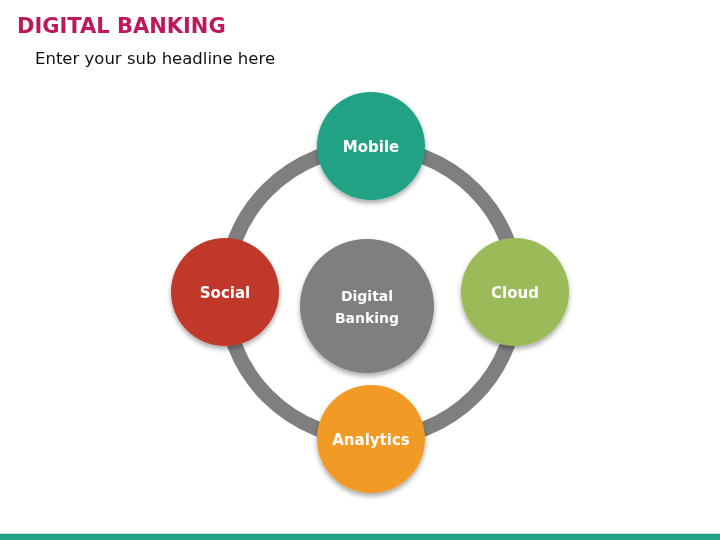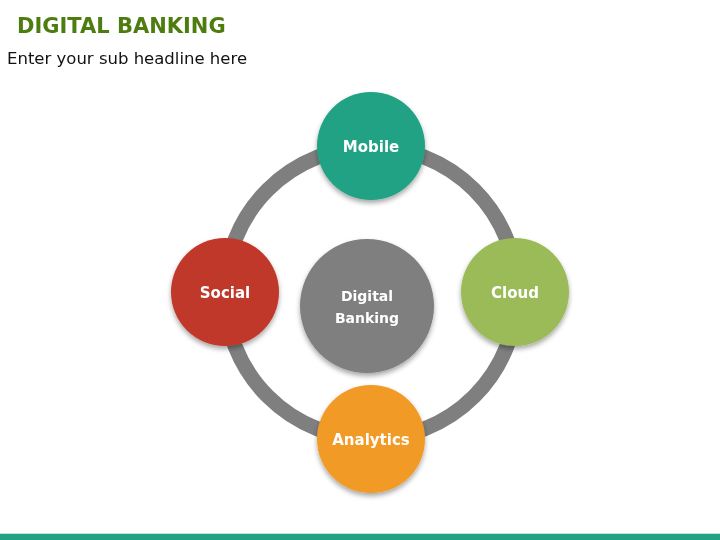--- a/index.html
+++ b/index.html
@@ -1,18 +1,18 @@
 <!DOCTYPE html>
 <html><head>
   <meta charset="utf-8">
   <style>
     html, body { margin:0; padding:0; }
     body { width:720px; height:540px; background:#ffffff; position:relative; overflow:hidden; font-family:"DejaVu Sans", sans-serif; }
-    .title { position:absolute; left:17px; top:14px; font-size:21px; font-weight:bold; color:#4d7c0f; letter-spacing:0px; }
-    .subtitle { position:absolute; left:7px; top:49px; font-size:16.5px; color:#111; }
+    .title { position:absolute; left:17px; top:14px; font-size:21px; font-weight:bold; color:#be185d; letter-spacing:0px; }
+    .subtitle { position:absolute; left:35px; top:49px; font-size:16.5px; color:#111; }
     svg.diagram { position:absolute; left:0; top:0; }
     .node-label { font-family:"DejaVu Sans", sans-serif; font-weight:bold; fill:#ffffff; }
     .footer-bar { position:absolute; left:0; top:534px; width:720px; height:6px; background:#21a284; }
     .footer-line { position:absolute; left:0; top:533px; width:720px; height:1px; background:#bfe3da; }
   </style>
 </head>
 <body>
 
 <div class="title">DIGITAL BANKING</div>
 <div class="subtitle">Enter your sub headline here</div>

